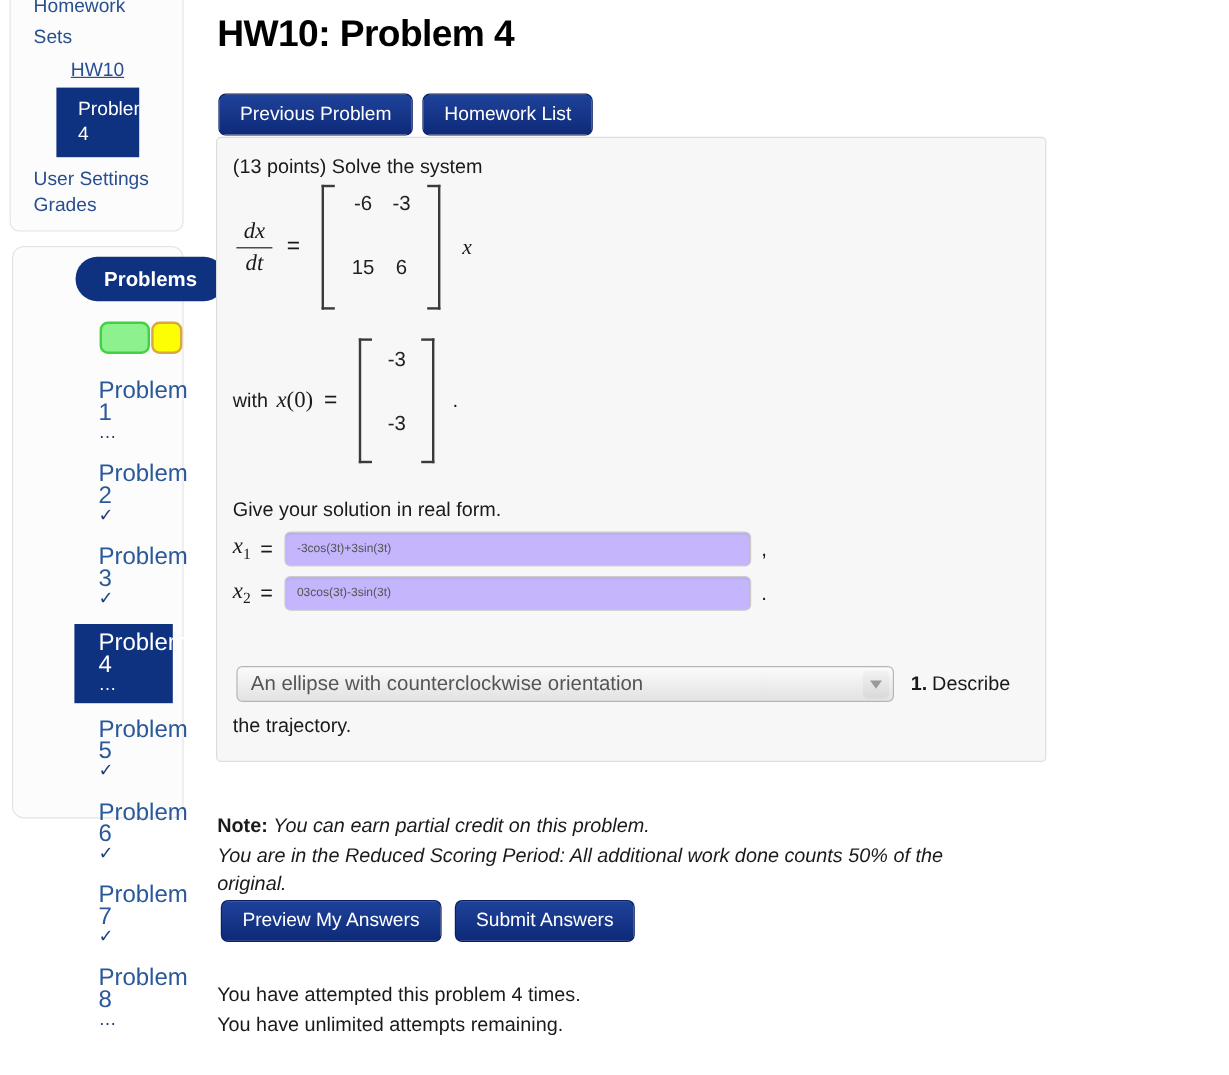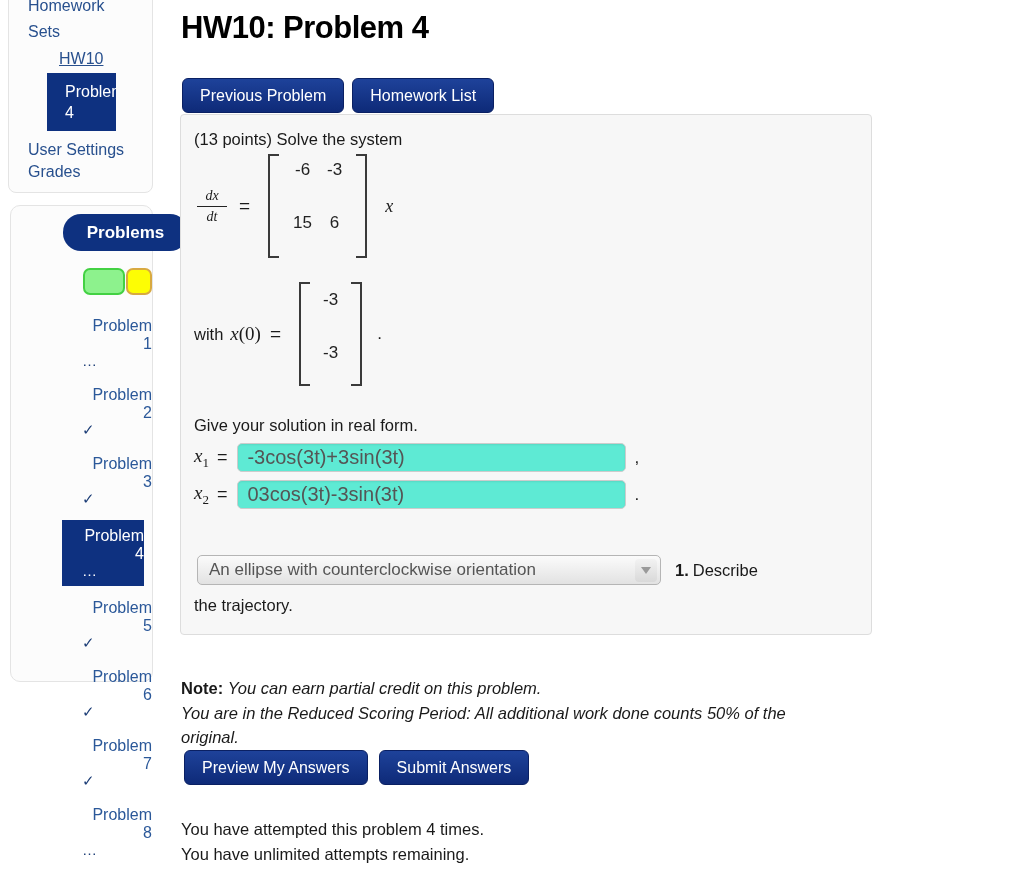--- a/index.html
+++ b/index.html
@@ -24,21 +24,21 @@
   .problems-panel { left:10px; top:205px; width:143px; height:477px; border-radius:10px; }
   .problems-pill { margin:8px 0 0 8px; width:125px; height:37px; background:#0e3180;
                border-radius:18px; color:#fff; font-weight:bold; font-size:17px;
                display:flex; align-items:center; justify-content:center; cursor:pointer; }
   .progress { margin:17px 0 0 28px; display:flex; }
   .prog-seg { height:27px; border-radius:7px; }
   .prog-green { width:52px; background:#8df28d; border:2px solid #43d143; }
   .prog-yellow { width:31px; background:#fdfd04; border:2px solid #d8a940; margin-left:1px; }
   .plist { margin-top:18px; }
   .p-item { padding:4px 0 4px 27px; margin-bottom:9px; cursor:pointer; }
-  .p-item .p-label { font-size:16px; color:#2b5899; line-height:18px;text-align:right; }
+  .p-item .p-label { font-size:20px; color:#2b5899; line-height:18px; }
   .p-item .p-status { font-size:15px; color:#1d3e77; line-height:16px; letter-spacing:1px; }
   .p-item.active { background:#0e3180; margin:0 8px 9px 7px; padding-left:20px;
                padding-top:7px; padding-bottom:7px; }
   .p-item.active .p-label, .p-item.active .p-status { color:#ffffff; }
 
   
   .page-title { position:absolute; left:181px; top:10px; font-size:31px; font-weight:bold;
                color:#000; letter-spacing:-0.5px; }
   .nav-btn-row { position:absolute; left:182px; top:78px; display:flex; gap:8px; }
   .btn { background:linear-gradient(180deg,#1e429a 0%,#0e2a78 100%); color:#fff;
@@ -47,21 +47,21 @@
                font-family:"Liberation Sans", sans-serif; }
 
   .problem-box { position:absolute; left:180px; top:114px; width:692px; height:521px;
                background:#f7f7f7; border:1px solid #dddddd; border-radius:4px;
                padding:15px 0 0 13px; }
   .intro { font-size:16.5px; }
 
   .eq-row { display:flex; align-items:center; height:110px; margin-top:2px; }
   .math { font-family:"Liberation Serif", serif; font-style:italic; }
   .frac { display:inline-flex; flex-direction:column; align-items:center; margin-left:3px;
-          font-size:14px; }
+          font-size:19px; }
   .frac-bar { width:30px; border-top:1.6px solid #222; margin:2px 0; }
   .eq-sign { font-size:19px; margin:0 18px 0 12px; }
   .mtx { display:flex; align-items:stretch; height:104px; }
   .br { width:11px; border:2px solid #3a3a3a; }
   .br.l { border-right:none; }
   .br.r { border-left:none; }
   .cells2 { display:grid; grid-template-columns:auto auto; column-gap:15px; row-gap:33px;
             padding:6px 14px 0 14px; align-content:start; justify-items:center;
             font-size:17px; color:#222; }
   .cells1 { display:grid; row-gap:33px; padding:8px 13px 0 13px; align-content:start;
@@ -75,27 +75,27 @@
   .ic-eq { font-size:19px; margin:0 18px 0 9px; }
   .ic-period { font-size:17px; margin-left:15px; }
 
   .prompt { margin-top:27px; font-size:16.5px; }
 
   .ans-row { display:flex; align-items:center; margin-top:8px; }
   .ans-var { font-family:"Liberation Serif", serif; font-style:italic; font-size:19px; }
   .ans-var sub { font-size:13px; font-style:normal; }
   .ans-eq { font-size:18px; margin:0 10px 0 8px; }
   .ans-input { width:389px; height:29px; border:1px solid #cccccc; border-radius:5px;
-               padding:0 9px; font-size:20px; color:#555;
-               font-family:"Liberation Sans", sans-serif; background:#5eead4;
+               padding:0 9px; font-size:10px; color:#555;
+               font-family:"Liberation Sans", sans-serif; background:#c4b5fd;
                box-shadow:inset 0 1px 2px rgba(0,0,0,0.08); }
   .ans-after { font-size:17px; margin-left:8px; }
 
   .dd-row { display:flex; align-items:center; margin-top:46px; }
-  .dropdown { width:464px; height:30px; border:1px solid #b5b5b5; border-radius:5px;
+  .dropdown { width:548px; height:30px; border:1px solid #b5b5b5; border-radius:5px;
               background:linear-gradient(180deg,#fbfbfb 0%,#e2e2e2 100%);
               display:flex; align-items:center; padding-left:11px; font-size:17px;
               color:#555; position:relative; margin-left:3px; cursor:pointer;text-align:right; }
   .dd-arrow-box { position:absolute; right:3px; top:3px; width:22px; height:23px;
               border-radius:4px; background:linear-gradient(180deg,#f2f2f2,#d9d9d9);
               display:flex; align-items:center; justify-content:center; }
   .dd-caret { width:0; height:0; border-left:5px solid transparent;
               border-right:5px solid transparent; border-top:7px solid #9a9a9a; }
   .q-inline { font-size:16.5px; margin-left:14px; }
   .q-inline b { margin-right:4px; }

